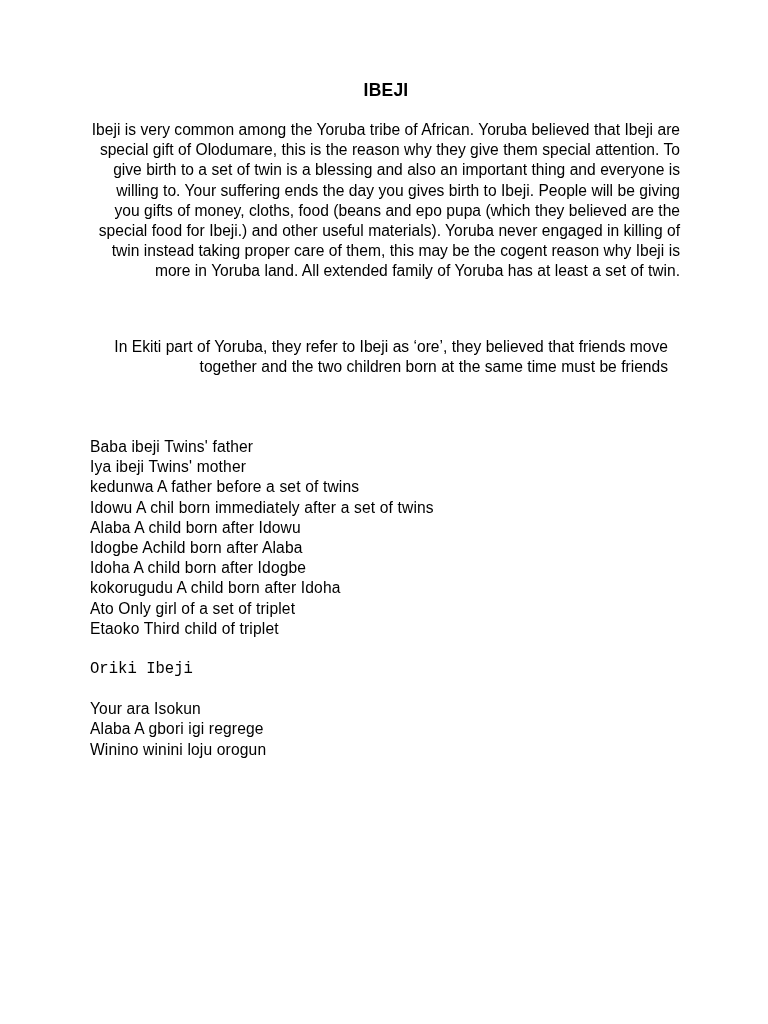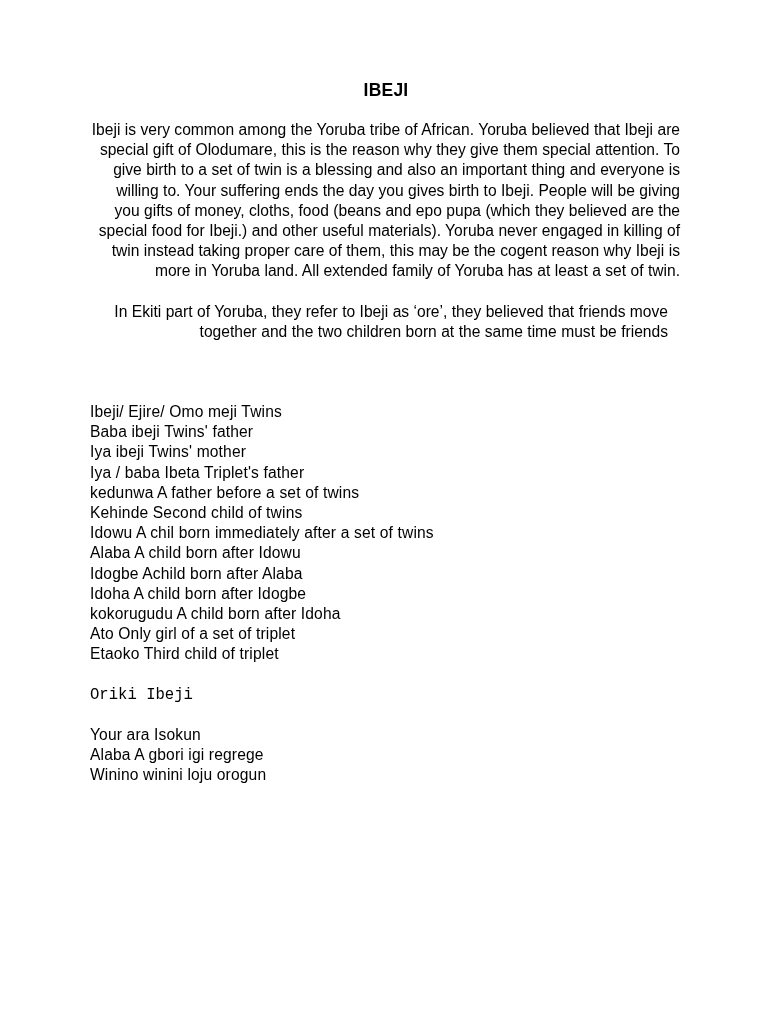--- a/index.html
+++ b/index.html
@@ -56,20 +56,21 @@
     white-space: pre-wrap;
   }
 
   
   .para-flow {
     width: 590px;
   }
 
   .para-flow-narrow {
     width: 578px;
+    margin-top: 35px;
   }
 
   .glossary {
     margin: 0;
     padding: 0;
     list-style: none;
   }
 
   .glossary-line,
   .oriki-line {
@@ -103,26 +104,23 @@
 
     <p class="para para-flow">Ibeji is very common among the Yoruba tribe of African. Yoruba believed that Ibeji are special gift of Olodumare, this is the reason why they give them special attention. To give birth to a set of twin is a blessing and also an important thing and everyone is willing to. Your suffering ends the day you gives birth to Ibeji. People will be giving you gifts of money, cloths, food (beans and epo pupa (which they believed are the special food for Ibeji.) and other useful materials). Yoruba never engaged in killing of twin instead taking proper care of them, this may be the cogent reason why Ibeji is more in Yoruba land. All extended family of Yoruba has at least a set of twin.</p>
 
     <div class="spacer-1"></div>
 
     <p class="para para-flow-narrow">In Ekiti part of Yoruba, they refer to Ibeji as ‘ore’, they believed that friends move together and the two children born at the same time must be friends</p>
 
     <div class="spacer-3"></div>
 
     <div class="glossary">
-      <div class="glossary-line">Ibeji/ Ejire/ Omo meji Twins</div>
       <div class="glossary-line">Baba ibeji Twins' father</div>
       <div class="glossary-line">Iya ibeji Twins' mother</div>
-      <div class="glossary-line">Iya / baba Ibeta Triplet's father</div>
       <div class="glossary-line">kedunwa A father before a set of twins</div>
-      <div class="glossary-line">Kehinde Second child of twins</div>
       <div class="glossary-line">Idowu A chil born immediately after a set of twins</div>
       <div class="glossary-line">Alaba A child born after Idowu</div>
       <div class="glossary-line">Idogbe Achild born after Alaba</div>
       <div class="glossary-line">Idoha A child born after Idogbe</div>
       <div class="glossary-line">kokorugudu A child born after Idoha</div>
       <div class="glossary-line">Ato Only girl of a set of triplet</div>
       <div class="glossary-line">Etaoko Third child of triplet</div>
     </div>
 
     <div class="spacer-1"></div>

